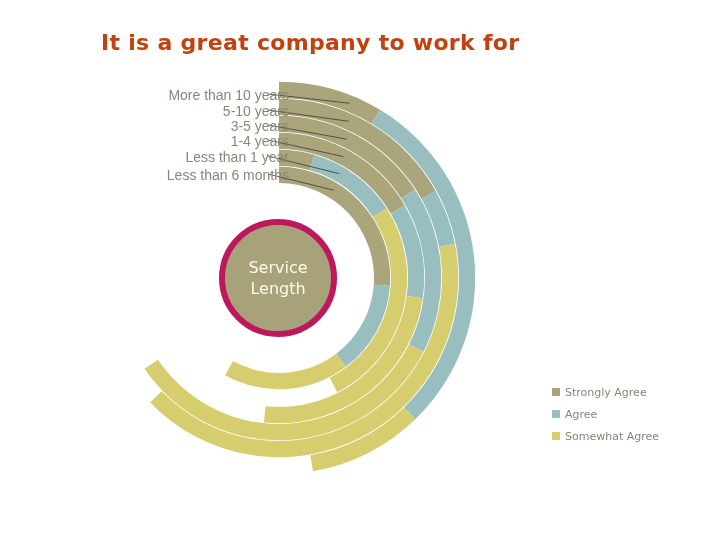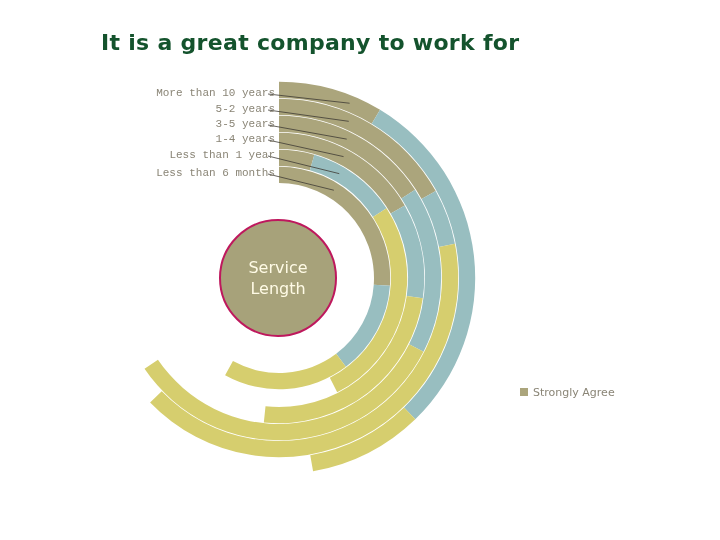--- a/index.html
+++ b/index.html
@@ -1,28 +1,28 @@
 <!DOCTYPE html>
 <html><head>
 <meta charset="utf-8">
 <style>
   html, body { margin: 0; padding: 0; background: #ffffff; }
   body { width: 720px; height: 540px; position: relative; overflow: hidden;
          font-family: "DejaVu Sans", sans-serif; }
   .title { position: absolute; left: 101px; top: 30px; font-size: 22px; font-weight: bold;
-           color: #14532d; letter-spacing: 0.3px; font-family: "DejaVu Sans", sans-serif; }
+           color: #c2410c; letter-spacing: 0.3px; font-family: "DejaVu Sans", sans-serif; }
   #chart { position: absolute; left: 0; top: 0; }
-  .cat-label { position: absolute; right: 445px; font-size: 11px; color: #8a8576;
-               white-space: nowrap; font-family: Liberation Mono, monospace; }
+  .cat-label { position: absolute; right: 431px; font-size: 14px; color: #8a8576;
+               white-space: nowrap; font-family: Liberation Sans, sans-serif; }
   .center-label { position: absolute; left: 219px; top: 219px; width: 118px; height: 118px;
-                  border-radius: 50%; background: #a7a27a; border: 2px solid #be185d;
+                  border-radius: 50%; background: #a7a27a; border: 6px solid #be185d;
                   box-sizing: border-box; display: flex; flex-direction: column;
                   align-items: center; justify-content: center; color: #fffbe6;
                   font-size: 16px; line-height: 21px; text-align: center; }
-  .legend { position: absolute; left: 520px; top: 381px; }
+  .legend { position: absolute; left: 552px; top: 381px; }
   .legend-item { display: flex; align-items: center; height: 22px; font-size: 11px; color: #8a8576; }
   .legend-swatch { width: 8px; height: 8px; margin-right: 5px; }
 </style>
 </head>
 <body>
 
 <div class="title">It is a great company to work for</div>
 
 <svg id="chart" width="720" height="540">
     <path d="M279,166.8 A111.2,111.2 0 0 1 389.92912238889244,285.75691988034674 L373.7685847746833,284.6268650056919 A95,95 0 0 0 279,183 Z" fill="#aba57c"></path>
@@ -46,30 +46,38 @@
     <line x1="268" y1="94" x2="349.6133428588994" y2="103.22584341416058" stroke="#3d3a33" stroke-width="0.8"></line>
     <line x1="268" y1="110" x2="348.75533428749975" y2="121.32695401429396" stroke="#3d3a33" stroke-width="0.8"></line>
     <line x1="268" y1="125" x2="346.7283421789125" y2="139.1363198467787" stroke="#3d3a33" stroke-width="0.8"></line>
     <line x1="268" y1="140" x2="343.55233988306" y2="156.59470598189756" stroke="#3d3a33" stroke-width="0.8"></line>
     <line x1="268" y1="156" x2="339.25" y2="173.64393884397515" stroke="#3d3a33" stroke-width="0.8"></line>
     <line x1="268" y1="174" x2="333.8466438481367" y2="190.2270220478099" stroke="#3d3a33" stroke-width="0.8"></line>
   </svg>
 
 <div id="cat-labels">
     <div class="cat-label" style="top: 87px;">More than 10 years</div>
-    <div class="cat-label" style="top: 103px;">5-2 years</div>
+    <div class="cat-label" style="top: 103px;">5-10 years</div>
     <div class="cat-label" style="top: 118px; text-align: right;">3-5 years</div>
     <div class="cat-label" style="top: 133px;">1-4 years</div>
     <div class="cat-label" style="top: 149px; text-align: center;">Less than 1 year</div>
     <div class="cat-label" style="top: 167px; margin-left: 15px;">Less than 6 months</div>
   </div>
 
 <div class="center-label">
   <span>Service</span>
   <span>Length</span>
 </div>
 
 <div class="legend">
   <div class="legend-item">
     <span class="legend-swatch" style="background: rgb(171, 165, 124);"></span>
     <span>Strongly Agree</span>
   </div>
+  <div class="legend-item">
+    <span class="legend-swatch" style="background: rgb(152, 190, 192);"></span>
+    <span>Agree</span>
+  </div>
+  <div class="legend-item">
+    <span class="legend-swatch" style="background: rgb(214, 206, 110);"></span>
+    <span>Somewhat Agree</span>
+  </div>
 </div>
 
 </body></html>

